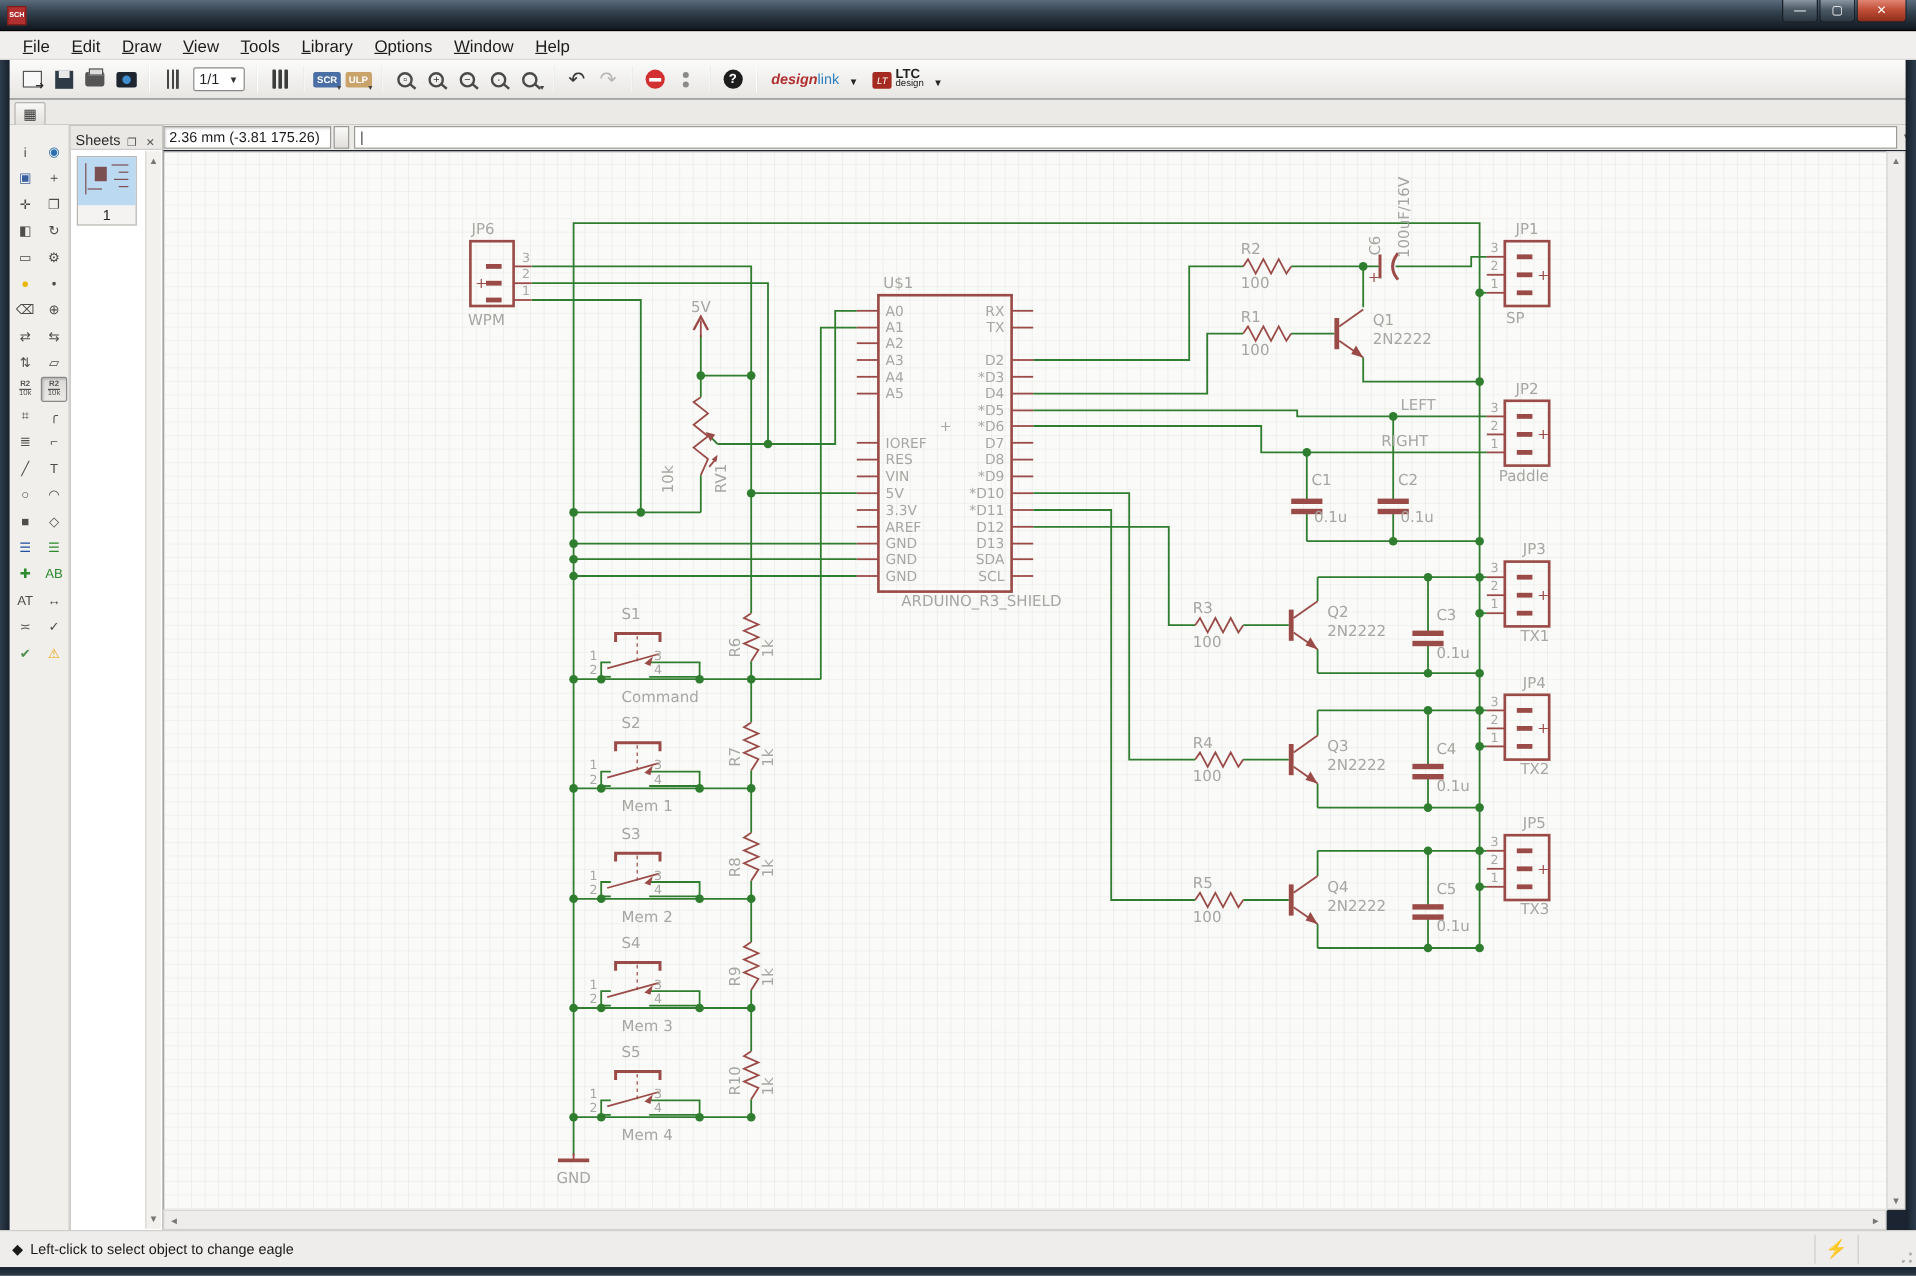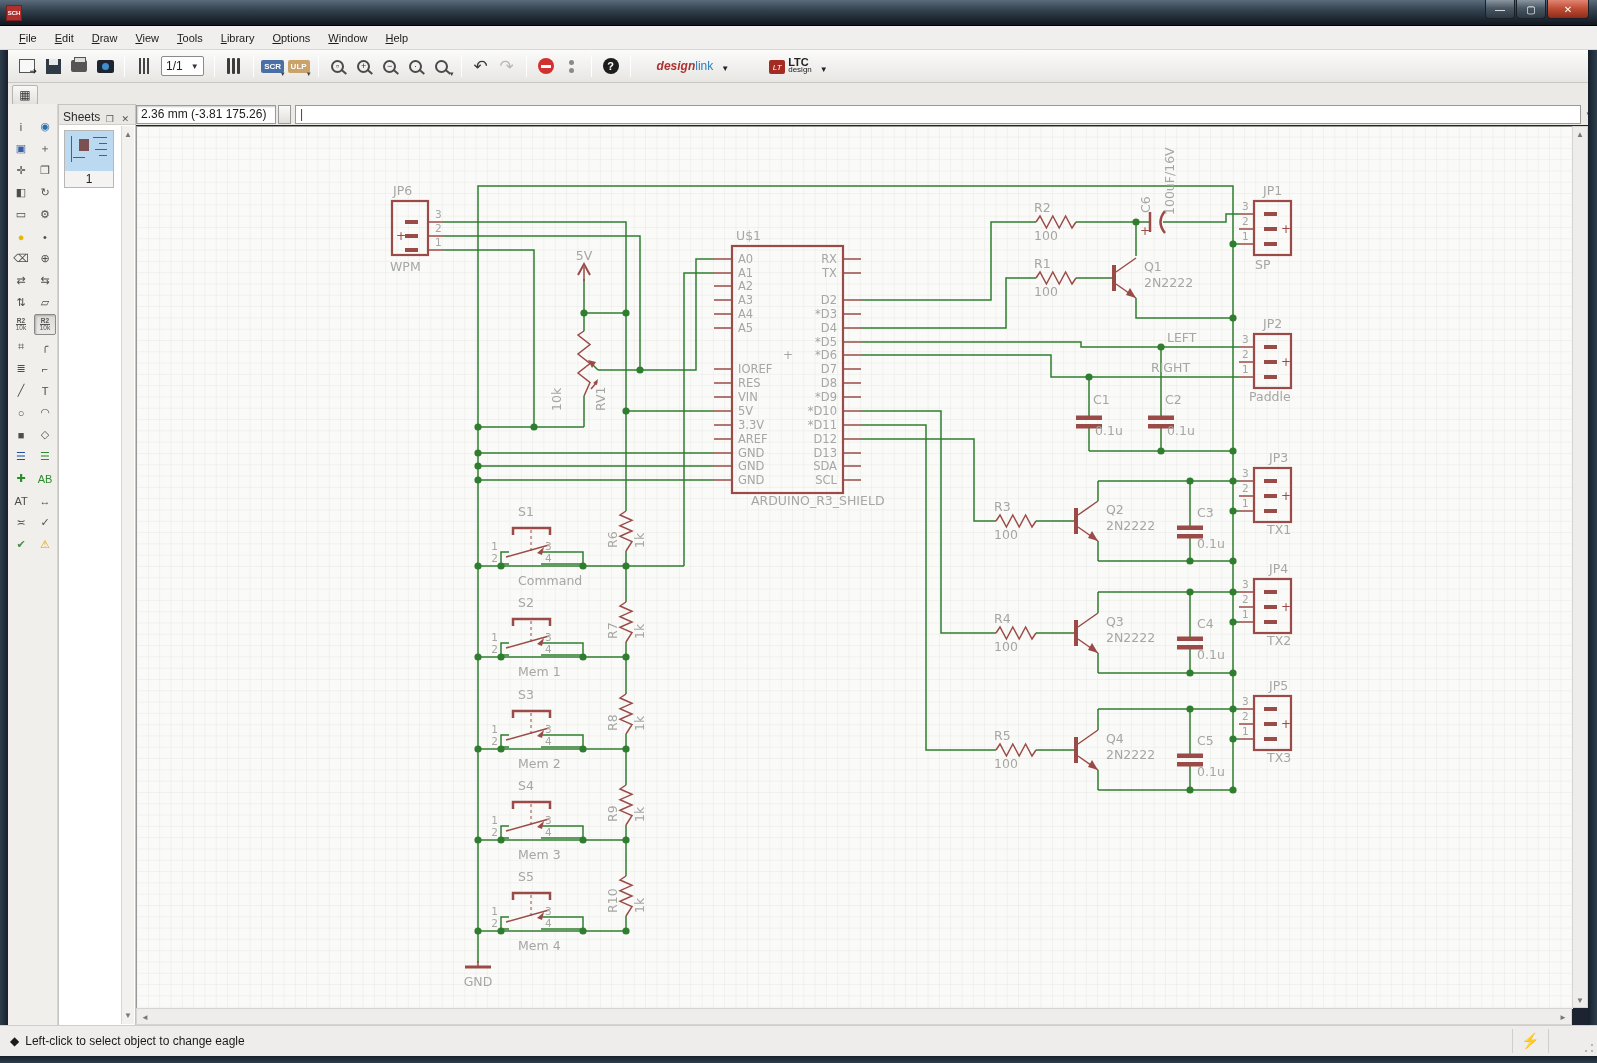--- a/index.html
+++ b/index.html
@@ -8,21 +8,21 @@
   .abs{position:absolute}
 
   
   #titlebar{left:0;top:0;width:1597px;height:26px;background:linear-gradient(180deg,#5a6b7c 0%,#33424f 40%,#10161e 100%);border-bottom:1px solid #000;display:flex;align-items:center;padding-left:6px}
   #titlebar .appicon{width:16px;height:16px;background:#b03030;border:1px solid #801c1c;color:#fff;font-size:6px;font-weight:bold;display:flex;align-items:center;justify-content:center;margin-right:6px}
   #titlebar .title{color:#eef2f5;font-size:12px;text-shadow:0 1px 2px #000}
   #winbtns{position:absolute;right:8px;top:0;display:flex}
   .winbtn{width:30px;height:19px;border:1px solid #1a2028;border-top:none;border-radius:0 0 4px 4px;background:linear-gradient(180deg,#8a97a3,#4a5864 45%,#2c3844);color:#fff;font-size:10px;display:flex;align-items:center;justify-content:center;margin-left:1px}
   .winbtn.close{width:42px;background:linear-gradient(180deg,#e08573,#c14f38 45%,#8d2c1a)}
   #menubar{left:0;top:26px;width:1597px;height:24px;background:#f0efed;border-bottom:1px solid #d9d8d5;display:flex;align-items:center;padding-left:10px}
-  .menu-item{padding:3px 9px;font-size:11px;color:#1c1c1c}
+  .menu-item{padding:3px 9px;font-size:14px;color:#1c1c1c}
   .menu-item span.u{text-decoration:underline}
   #toolbar{left:0;top:50px;width:1597px;height:33px;background:linear-gradient(180deg,#fbfbfa,#e7e6e3);border-bottom:1px solid #c9c8c5;display:flex;align-items:center;padding-left:14px}
   .tb-sep{width:1px;height:22px;background:#c2c1be;border-right:1px solid #fff;margin:0 6px}
   .tb-btn{width:26px;height:24px;display:flex;align-items:center;justify-content:center;position:relative;color:#3a3a38;font-size:15px}
   .tb-btn .dd{position:absolute;right:0;bottom:1px;font-size:6px;color:#444}
   .icon-open{width:16px;height:14px;background:#f8f8f8;border:1px solid #555;position:relative}
   .icon-open::after{content:"➜";position:absolute;right:-3px;bottom:-4px;font-size:9px;color:#2a2a2a}
   .icon-save{width:15px;height:15px;background:#2e3a46;position:relative}
   .icon-save::after{content:"";position:absolute;left:3px;top:0;width:9px;height:6px;background:#e8e8e8}
   .icon-print{width:16px;height:12px;background:#555;border-radius:2px;position:relative}
@@ -37,21 +37,21 @@
   .badge{font-size:8px;font-weight:bold;color:#fff;padding:2px 3px;border-radius:2px}
   .badge.scr{background:#4a6fa5}
   .badge.ulp{background:#c9a36a}
   .mag{width:13px;height:13px;border:2px solid #4a4a48;border-radius:50%;position:relative;font-size:9px;display:flex;align-items:center;justify-content:center;color:#333}
   .mag::after{content:"";position:absolute;width:6px;height:2px;background:#4a4a48;right:-5px;bottom:-2px;transform:rotate(40deg)}
   .icon-stop{width:16px;height:16px;border-radius:50%;background:#d23030;position:relative}
   .icon-stop::after{content:"";position:absolute;left:3px;top:7px;width:10px;height:3px;background:#fff}
   .icon-dots{display:flex;flex-direction:column;gap:3px}
   .icon-dots i{width:5px;height:5px;border-radius:50%;background:#8a8a88}
   .icon-help{width:16px;height:16px;border-radius:50%;background:#1d1d1d;color:#fff;font-size:11px;font-weight:bold;display:flex;align-items:center;justify-content:center}
-  .brand{display:flex;align-items:flex-end;margin:0 20px;font-size:12px}
+  .brand{display:flex;align-items:flex-end;margin:0 6px;font-size:12px}
   .brand .r{color:#b03030;font-style:italic;font-weight:bold}
   .brand .b{color:#2a7fc0;font-weight:normal}
   .ltcbox{width:16px;height:14px;background:#a52a22;border-radius:2px;color:#fff;font-size:8px;font-style:italic;display:flex;align-items:center;justify-content:center;margin-right:3px}
   .ltctxt{line-height:8px;font-weight:bold;color:#222;font-size:11px}
   .ltctxt small{display:block;font-weight:normal;font-size:8px}
 
   
   #subrow{left:0;top:83px;width:1597px;height:21px;background:#eceae7}
   #gridbtn{left:12px;top:85px;width:26px;height:20px;background:linear-gradient(#f8f8f6,#e2e1de);border:1px solid #b5b4b1;border-radius:2px;display:flex;align-items:center;justify-content:center;font-size:12px;color:#333}
   #coordbar{left:136px;top:104px;width:1461px;height:21px;background:#eceae7;display:flex;align-items:center}

